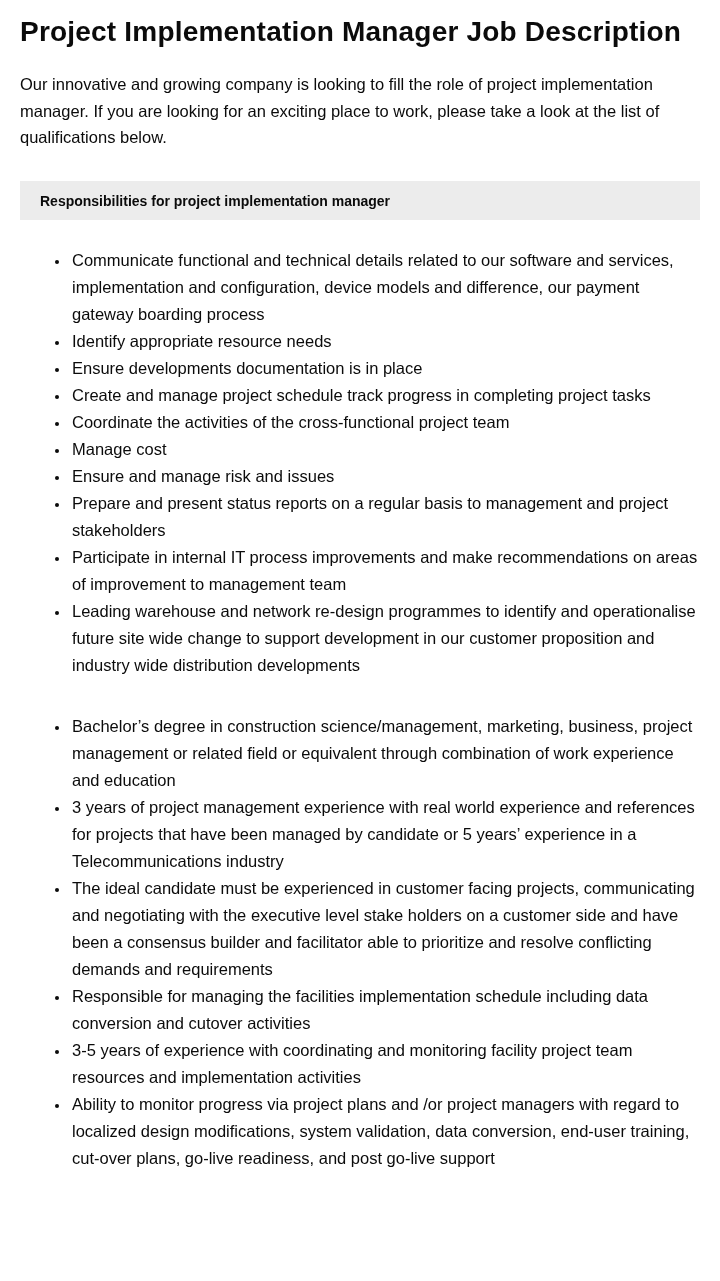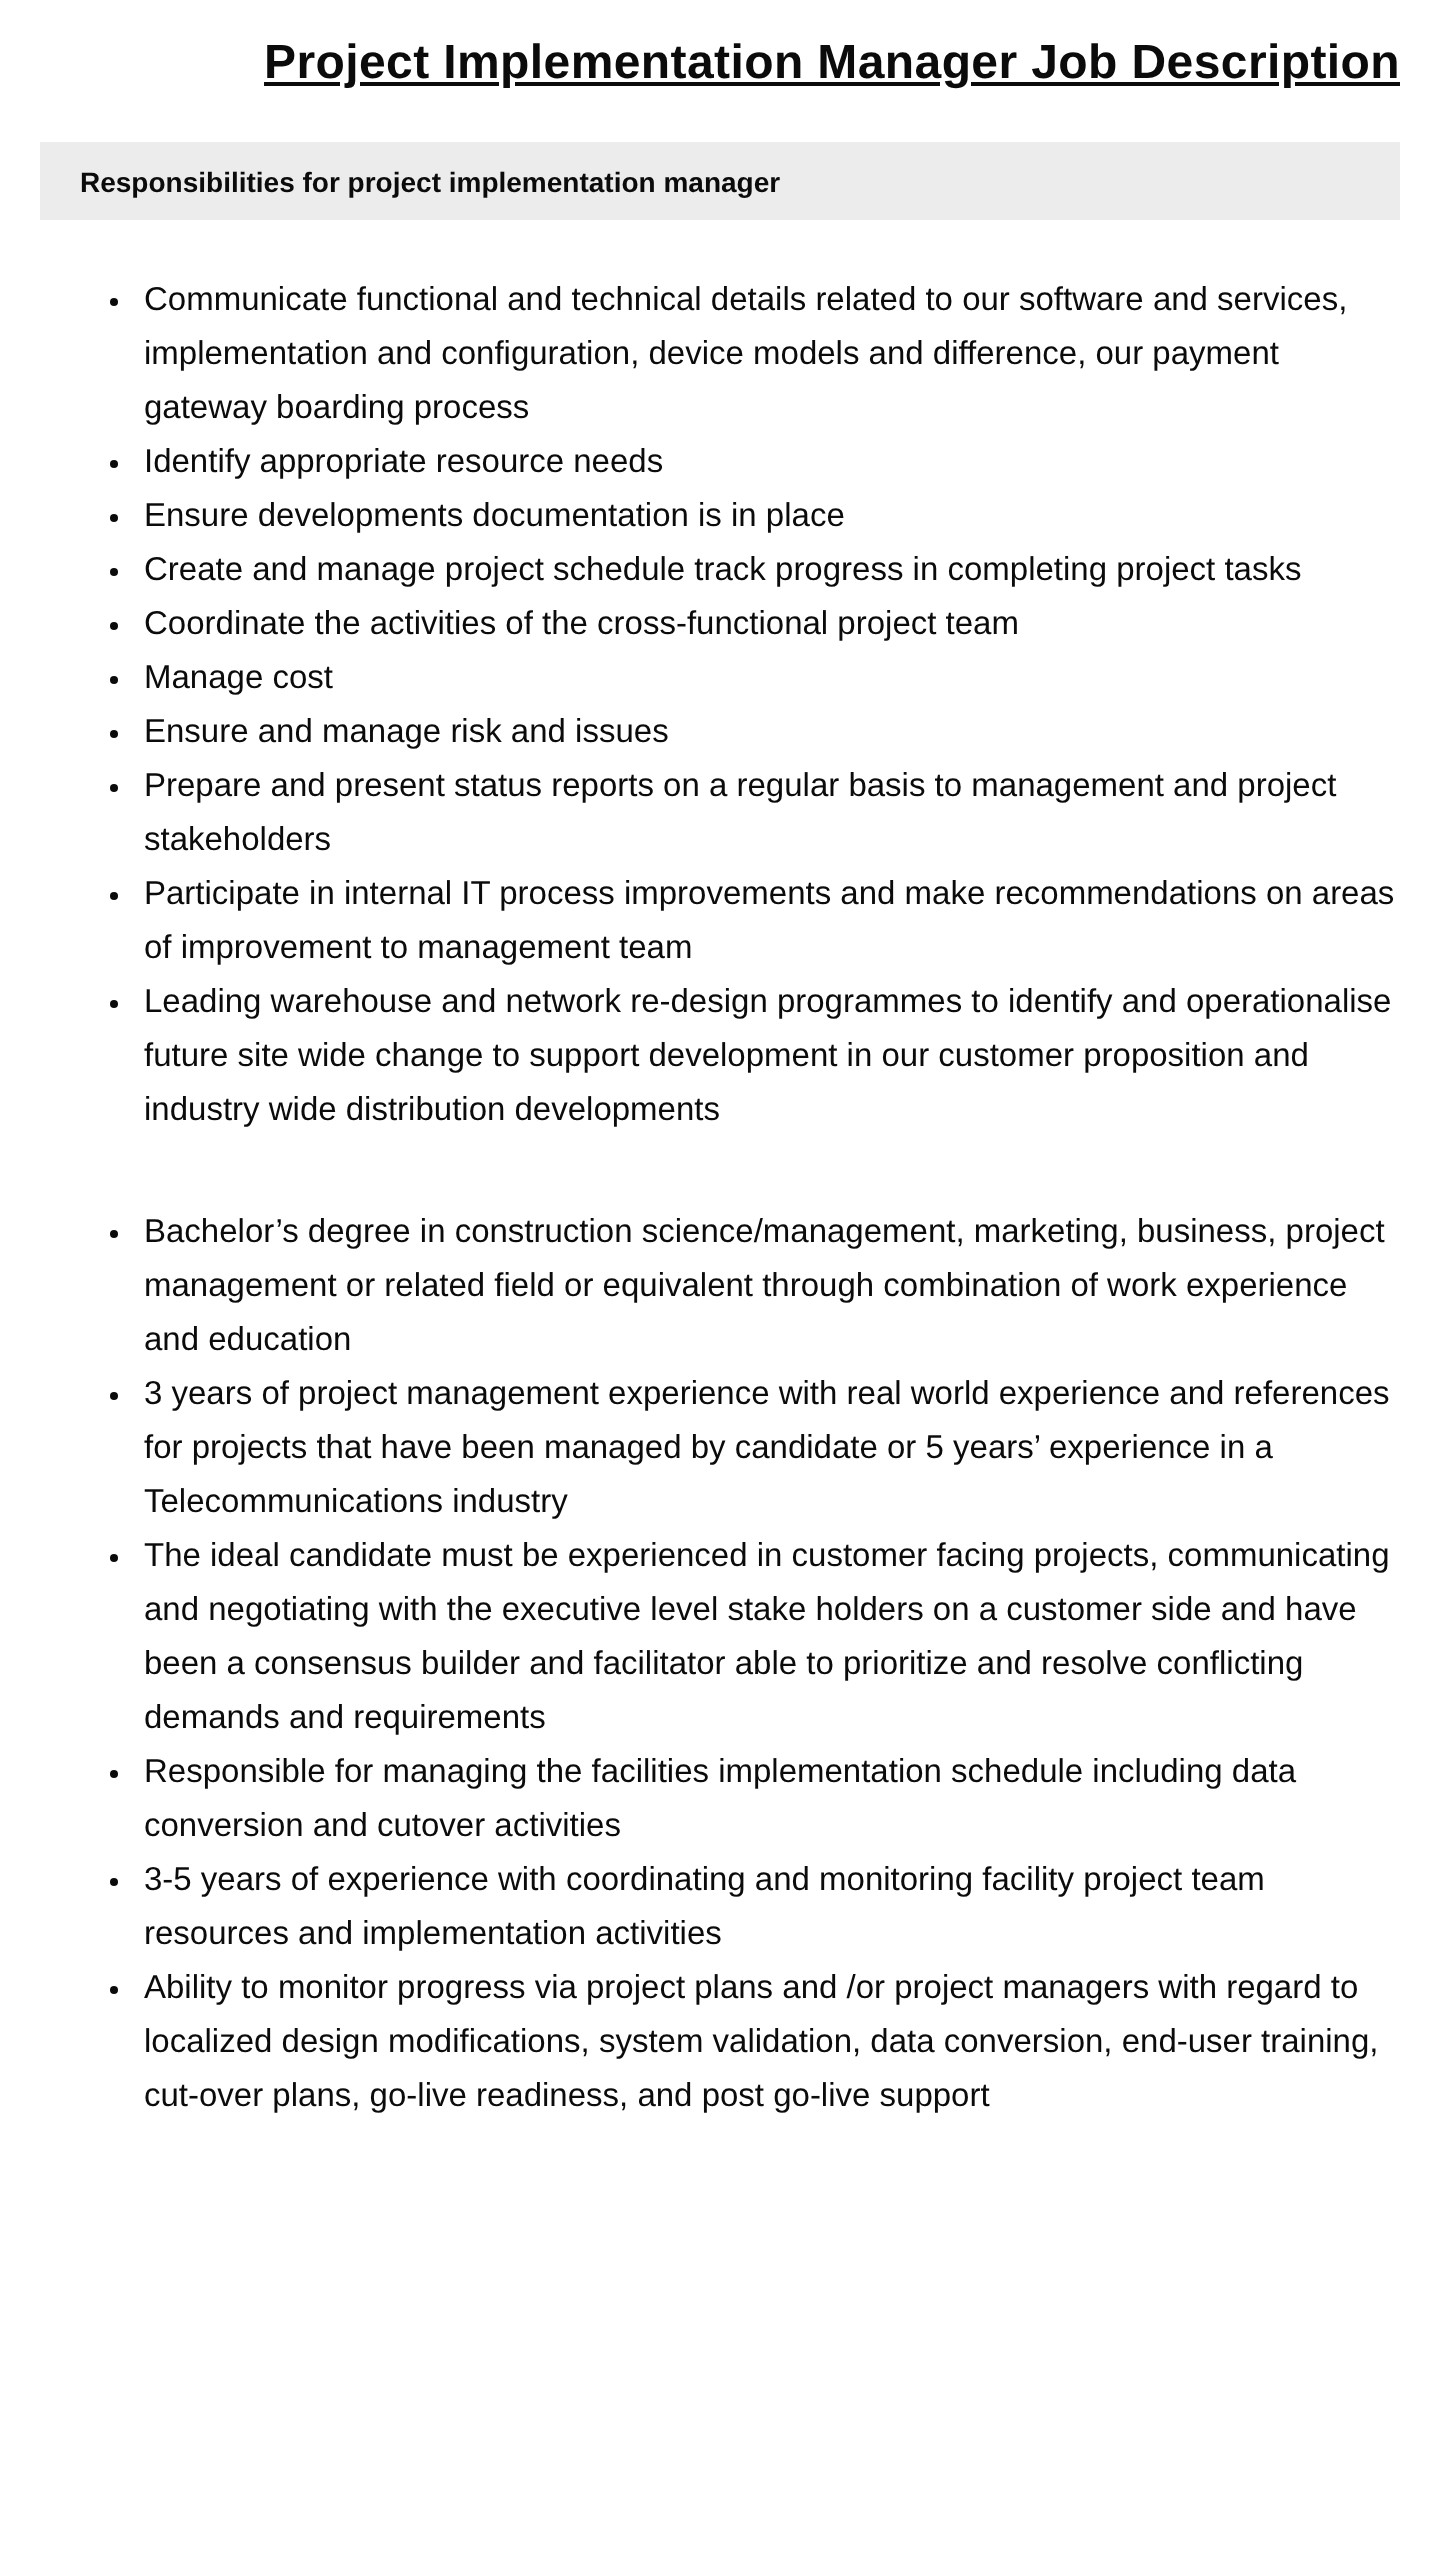--- a/index.html
+++ b/index.html
@@ -11,27 +11,26 @@
     font-family: "Liberation Sans", "DejaVu Sans", sans-serif;
   }
   .doc {
     width: 720px;
     min-height: 1281px;
     margin: 0 auto;
     padding: 6px 20px 28px 20px;
     background: #ffffff;
   }
   h1.page-title {
-    font-size: 24px;
+    font-size: 28px;
     line-height: 35px;
     font-weight: 700;
-    text-align: right;
+    text-align: left;
     margin: 8px 0 22px 0;
     letter-spacing: 0.2px;
-    text-decoration: underline;
   }
   p.intro {
     font-size: 16.5px;
     line-height: 26.5px;
     margin: 0 0 30px 0;
   }
   .section-header {
     background: #ececec;
     font-size: 14px;
     font-weight: 700;
@@ -54,20 +53,21 @@
     font-size: 14px;
   }
 </style>
 </head>
 <body>
 
 <div class="doc">
 
   <h1 class="page-title">Project Implementation Manager Job Description</h1>
 
+  <p class="intro">Our innovative and growing company is looking to fill the role of project implementation manager. If you are looking for an exciting place to work, please take a look at the list of qualifications below.</p>
 
   <div class="section-header">
     <span>Responsibilities for project implementation manager</span>
   </div>
 
   <ul class="bullets">
     <li>Communicate functional and technical details related to our software and services, implementation and configuration, device models and difference, our payment gateway boarding process</li>
     <li>Identify appropriate resource needs</li>
     <li>Ensure developments documentation is in place</li>
     <li>Create and manage project schedule track progress in completing project tasks</li>

